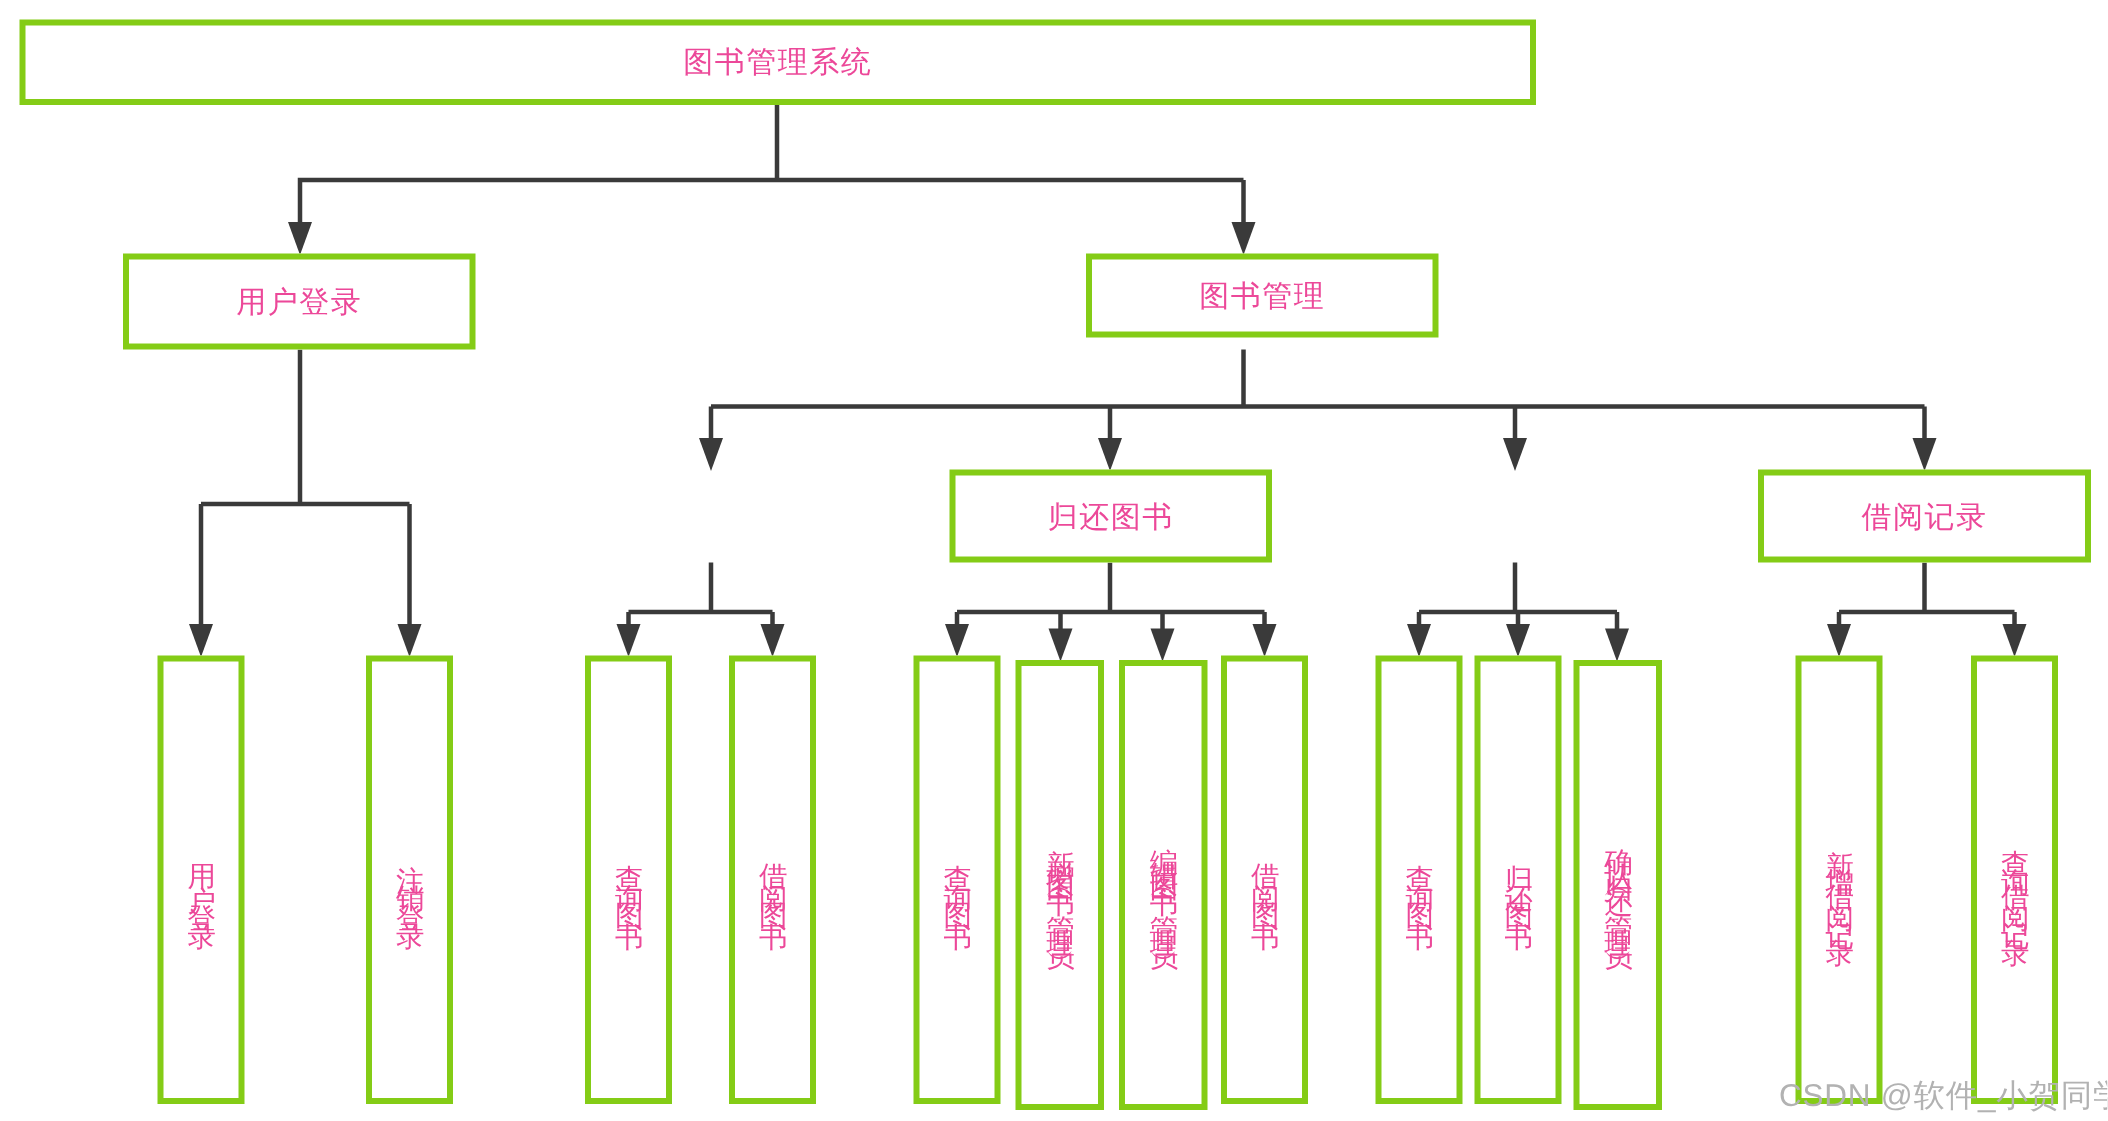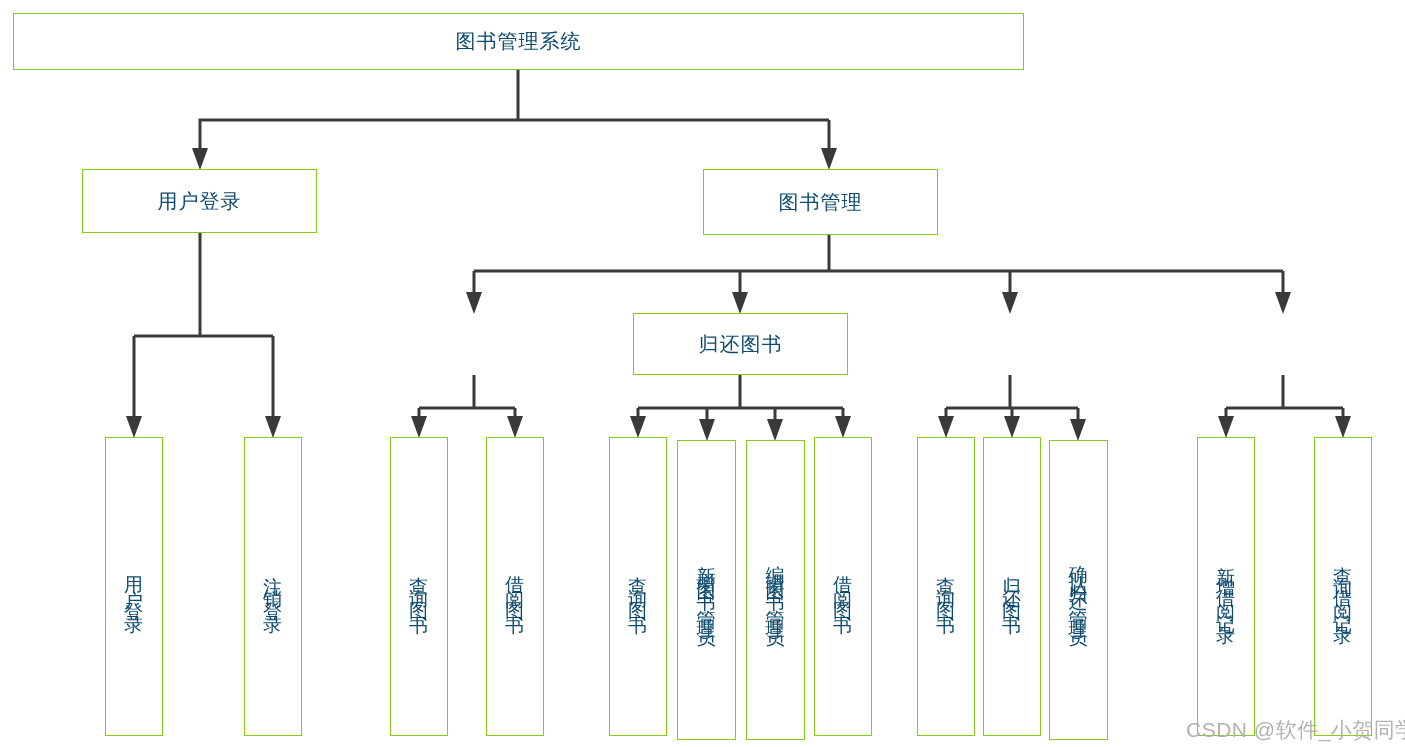--- a/index.html
+++ b/index.html
@@ -13,26 +13,26 @@
   }
   .connectors {
     position: absolute;
     left: 0; top: 0;
     width: 1405px; height: 747px;
     pointer-events: none;
   }
   .node {
     position: absolute;
     background: #ffffff;
-    border: 1px solid #84cc16;
+    border: 4px solid #84cc16;
     box-sizing: border-box;
     display: flex;
     align-items: center;
     justify-content: center;
-    color: #0c4a6e;
+    color: #ec4899;
     z-index: 2;
   }
   .node .lbl {
     font-size: 20px;
     letter-spacing: 1px;
     white-space: nowrap;
   }
   .node.v .lbl {
     writing-mode: vertical-rl;
     text-orientation: mixed;
@@ -99,26 +99,29 @@
     </g>
   </svg>
 
   <div class="node" style="left:13px;top:13px;width:1011px;height:57px">
     <span class="lbl">图书管理系统</span>
   </div>
 
   <div class="node" style="left:82px;top:169px;width:235px;height:64px">
     <span class="lbl">用户登录</span>
   </div>
-  <div class="node" style="left:703px;top:169px;width:235px;height:66px">
+  <div class="node" style="left:724px;top:169px;width:235px;height:56px">
     <span class="lbl">图书管理</span>
   </div>
 
   <div class="node" style="left:633px;top:313px;width:215px;height:62px">
     <span class="lbl">归还图书</span>
+  </div>
+  <div class="node" style="left:1172px;top:313px;width:222px;height:62px">
+    <span class="lbl">借阅记录</span>
   </div>
 
   <div class="node v" style="left:105px;top:437px;width:58px;height:299px">
     <span class="lbl">用户登录</span>
   </div>
   <div class="node v" style="left:244px;top:437px;width:58px;height:299px">
     <span class="lbl">注销登录</span>
   </div>
 
   <div class="node v" style="left:390px;top:437px;width:58px;height:299px">

